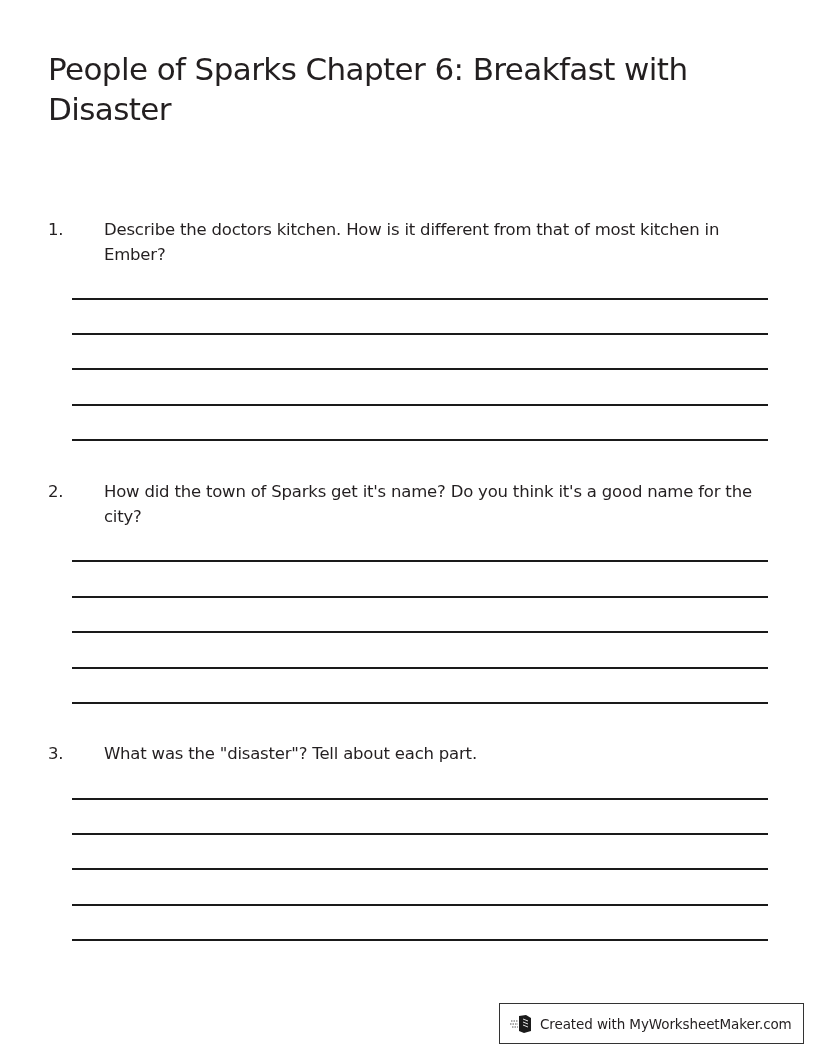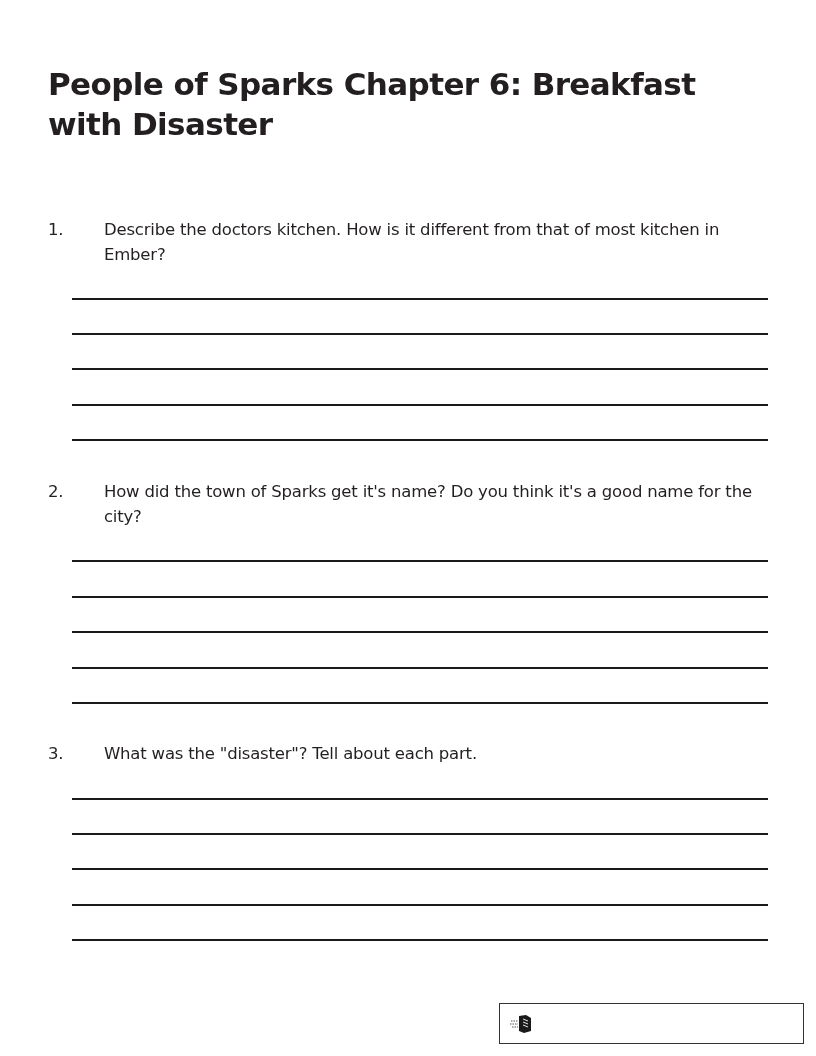--- a/index.html
+++ b/index.html
@@ -1,22 +1,22 @@
 <!DOCTYPE html>
 <html><head>
   <meta charset="utf-8">
   <style>
     html, body { margin: 0; padding: 0; background: #ffffff; }
     body {
       width: 816px; height: 1056px; position: relative; overflow: hidden;
       font-family: "DejaVu Sans", sans-serif; color: #231f20;
     }
     .title {
-      position: absolute; left: 48px; top: 64px; width: 700px;
-      font-size: 31px; line-height: 40px; font-weight: bold;
+      position: absolute; left: 48px; top: 49px; width: 700px;
+      font-size: 31px; line-height: 40px; font-weight: normal;
       letter-spacing: -0.6px; margin: 0; color: #231f20;
       font-family: "DejaVu Sans", sans-serif;
     }
     .question {
       position: absolute; left: 48px; width: 730px;
     }
     .q-text-row { display: flex; font-size: 16.5px; line-height: 24.5px; letter-spacing: -0.2px; }
     .q-num { width: 32px; flex: none; }
     .q-body { flex: 1; margin-left: 24px; }
     .line {
@@ -74,13 +74,14 @@
 <div class="footer">
   <span class="footer-icon">
     <svg width="24" height="20" viewBox="0 0 24 20">
       <line x1="1" y1="7" x2="8" y2="7" stroke="#555" stroke-width="1" stroke-dasharray="1.5,1"></line>
       <line x1="0" y1="10" x2="8" y2="10" stroke="#555" stroke-width="1" stroke-dasharray="1.5,1"></line>
       <line x1="2" y1="13" x2="8" y2="13" stroke="#555" stroke-width="1" stroke-dasharray="1.5,1"></line>
       <path d="M9 2 L16 1 L21 4 L21 17 L14 19 L9 17 Z" fill="#1a1a1a"></path>
       <path d="M13 5 L18 7 M13 8 L18 10 M13 11 L18 13" stroke="#fff" stroke-width="0.9"></path>
     </svg>
   </span>
+  <span>Created with MyWorksheetMaker.com</span>
 </div>
 
 </body></html>

